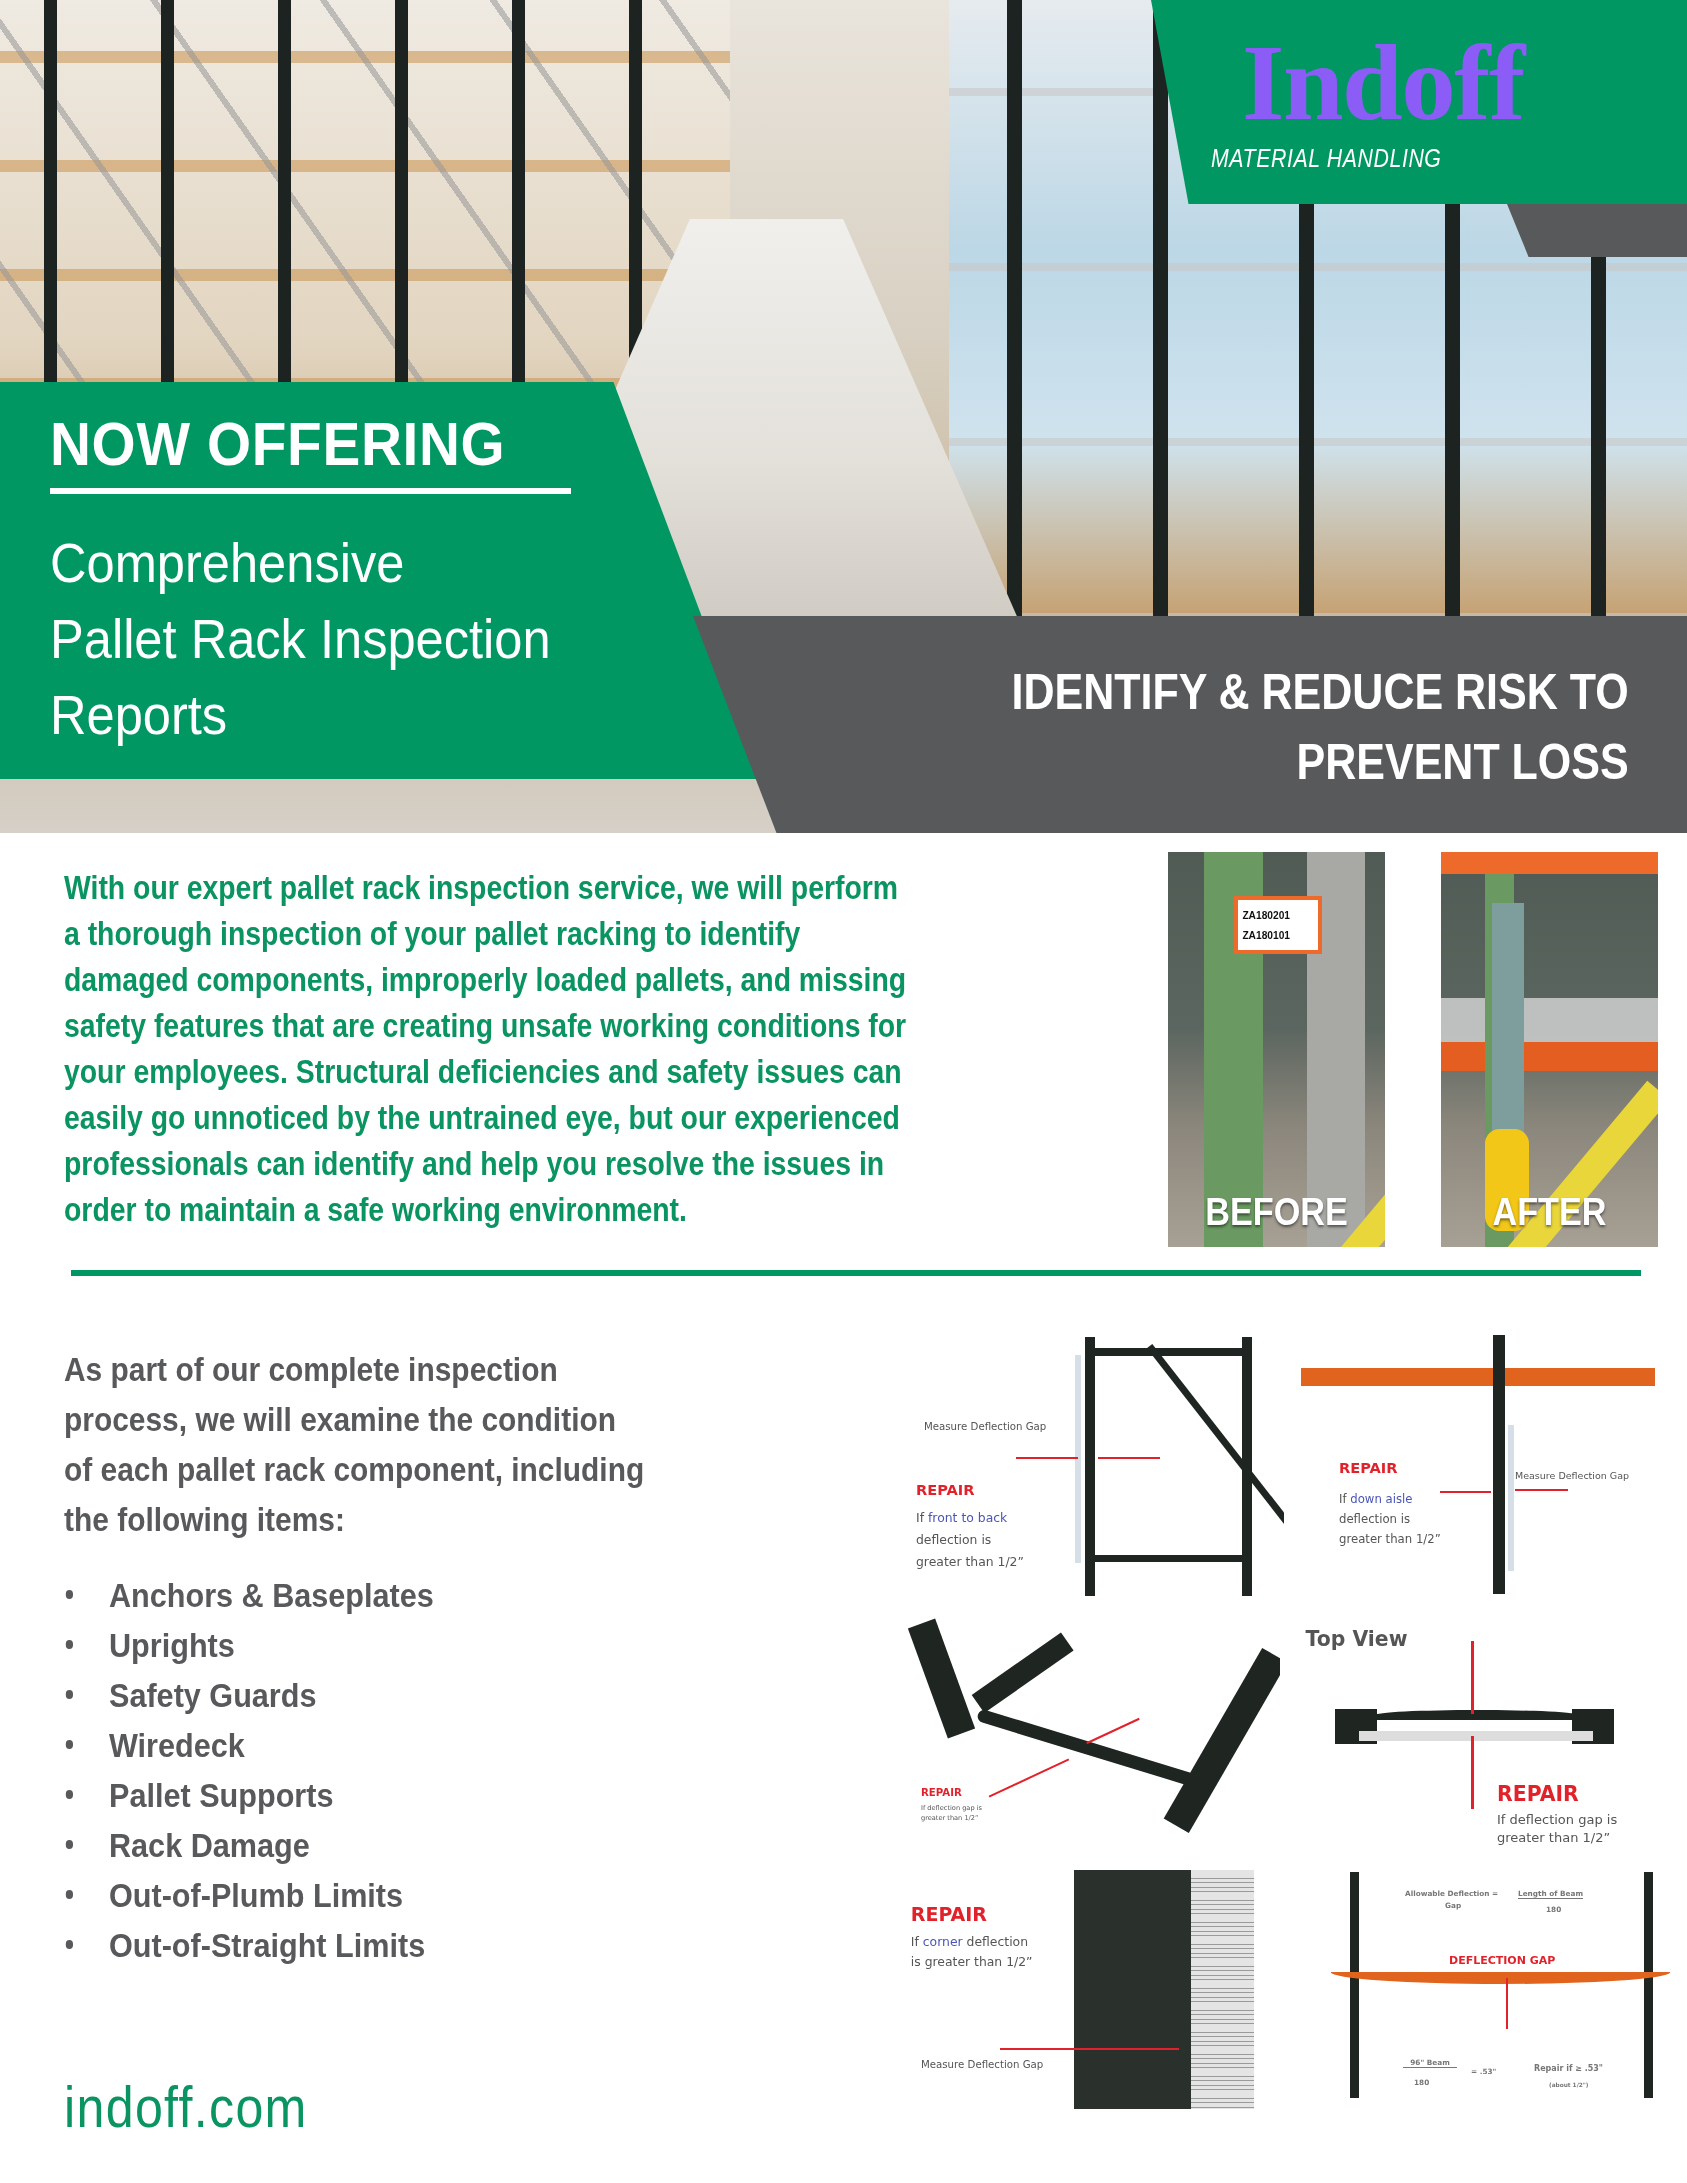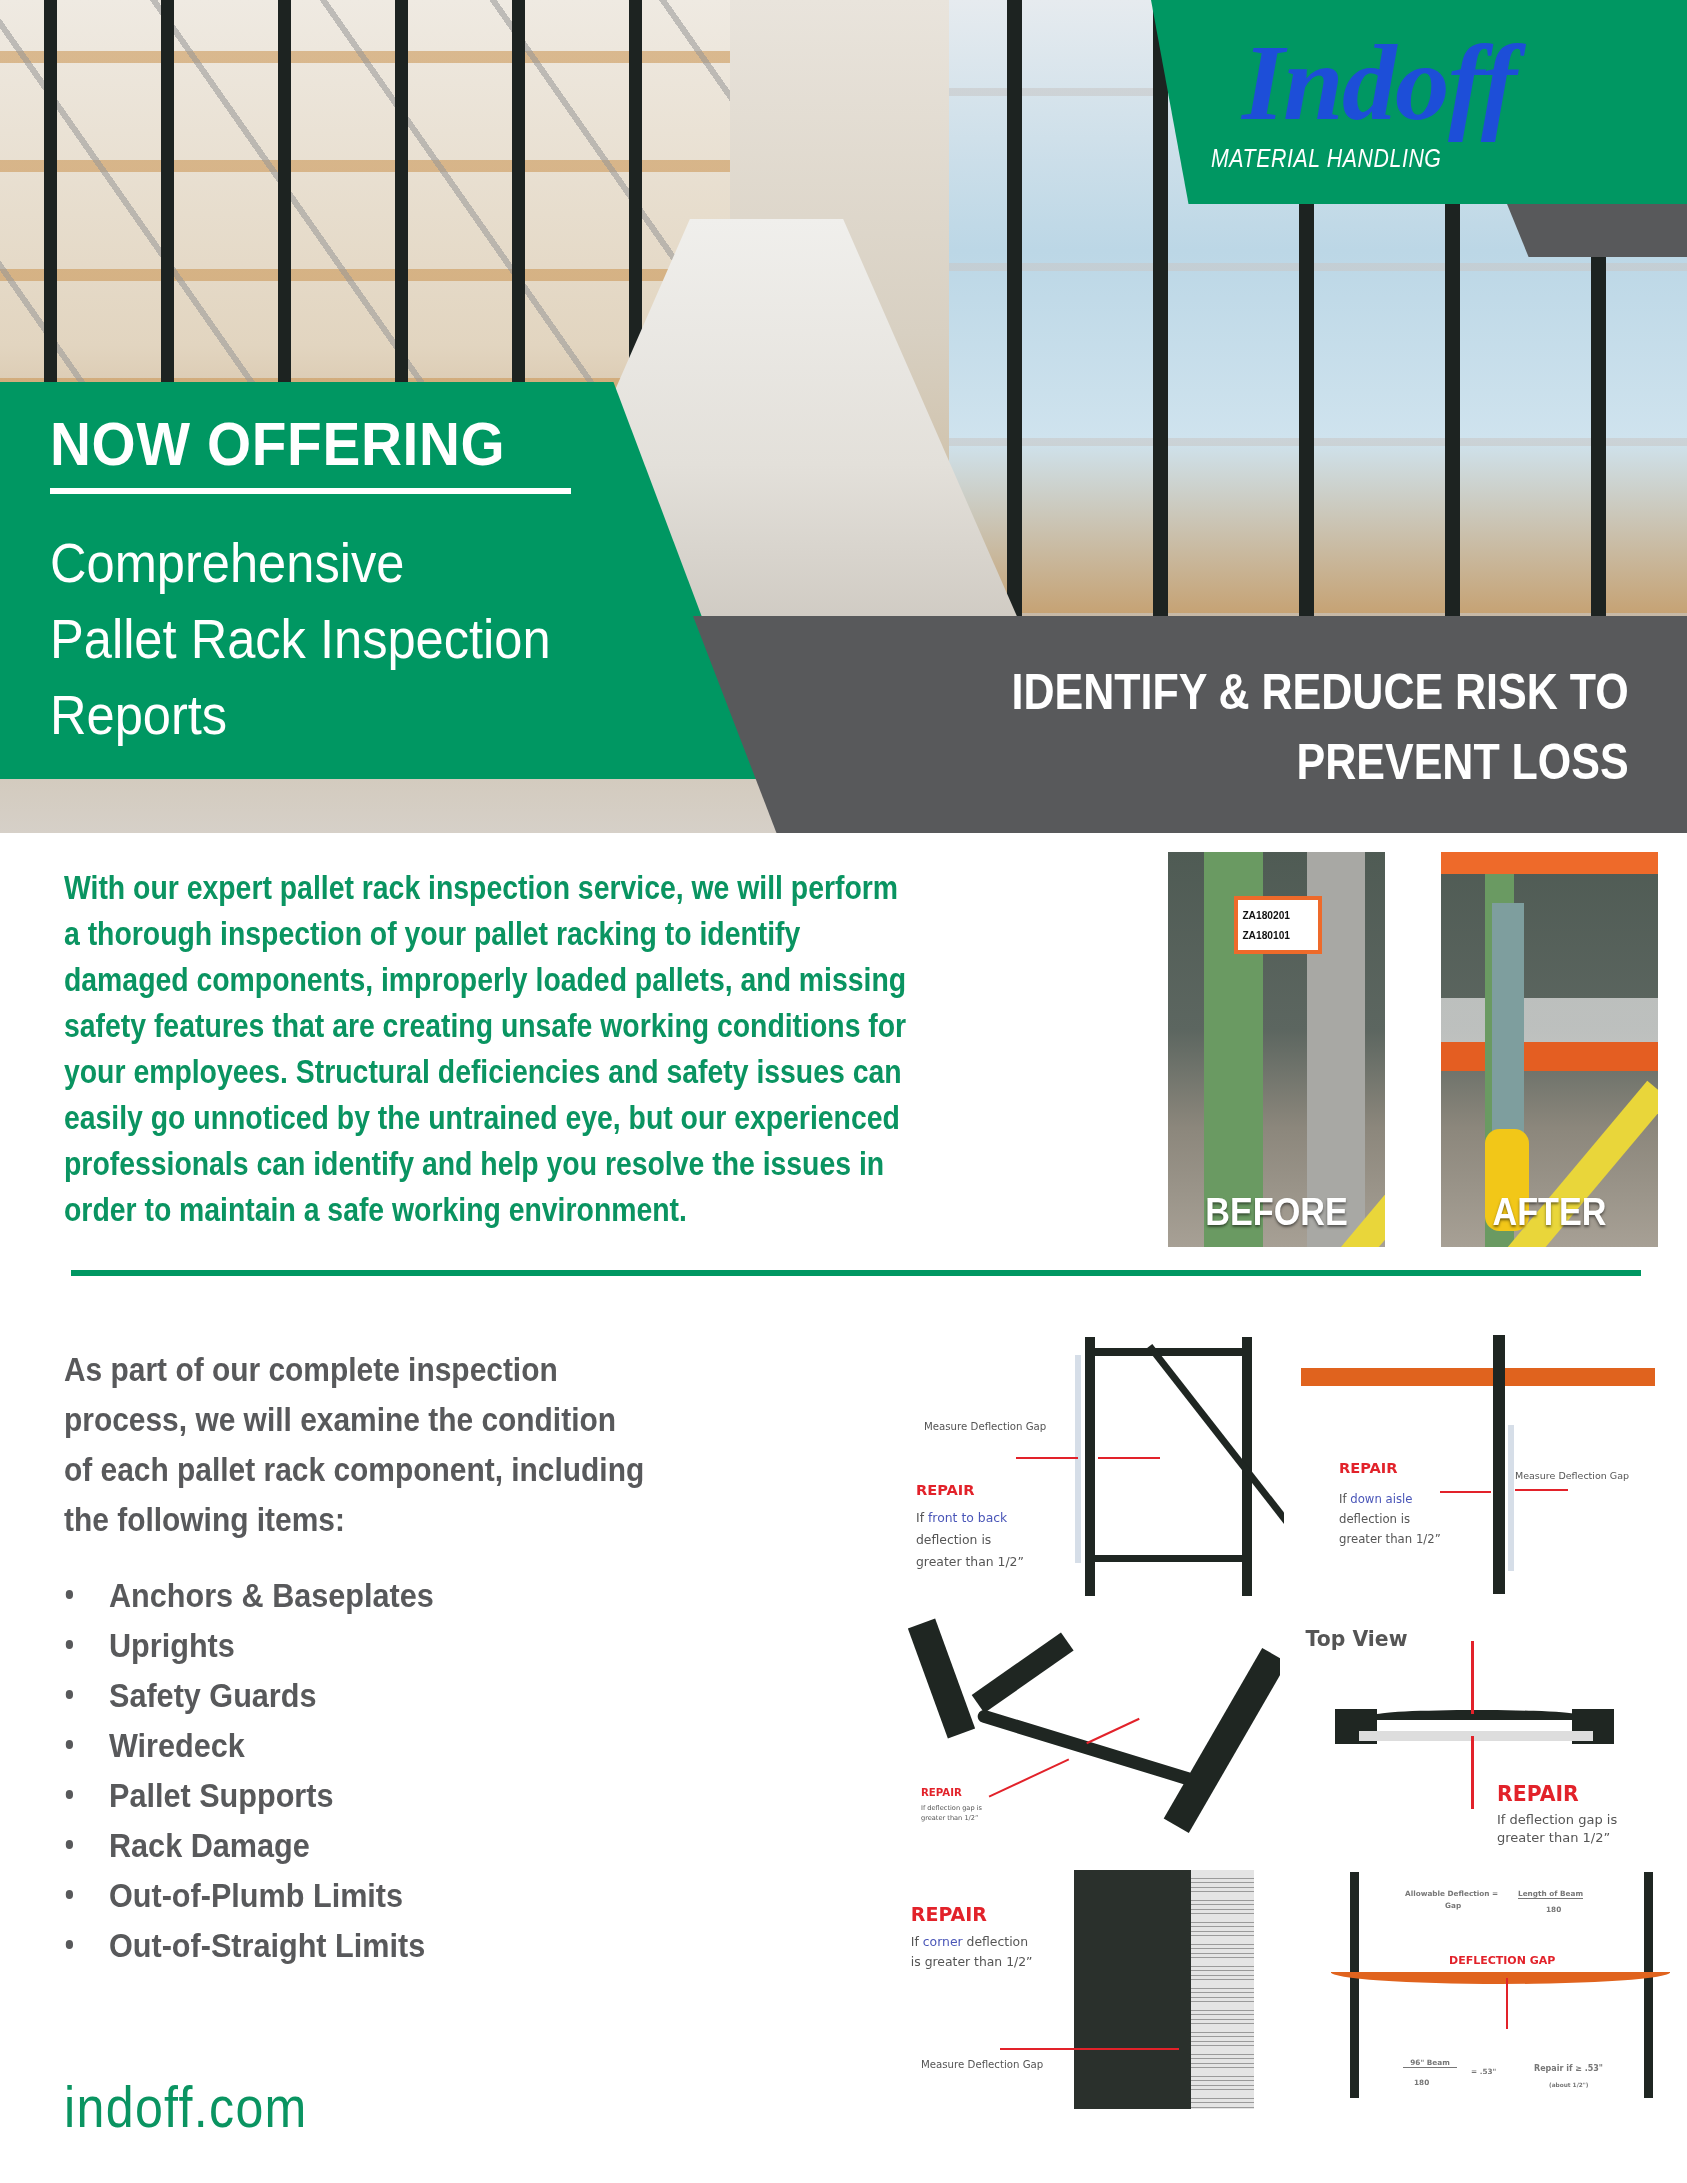--- a/index.html
+++ b/index.html
@@ -48,22 +48,22 @@
   .logo-box {
     position: absolute; left: 1151px; top: 0; width: 536px; height: 204px; background: #009762;
     clip-path: polygon(0 0, 100% 0, 100% 100%, 7% 100%);
   }
   .logo-gray {
     position: absolute; left: 1507px; top: 204px; width: 180px; height: 53px; background: #58595b;
     clip-path: polygon(0 0, 100% 0, 100% 100%, 12% 100%);
   }
   .logo-word {
     position: absolute; left: 1242px; top: 28px;
-    font-family: "Liberation Serif", "DejaVu Serif", serif; font-style: italic; font-weight: bold;
-    font-size: 109px; line-height: 1; color: #1d4ed8; letter-spacing: -1.5px;
+    font-family: "Liberation Serif", "DejaVu Serif", serif; font-weight: bold;
+    font-size: 109px; line-height: 1; color: #8b5cf6; letter-spacing: -1.5px;
   }
   .logo-sub {
     position: absolute; left: 1211px; top: 143px;
     font-family: "Liberation Sans", sans-serif; font-style: italic;
     font-size: 26px; color: #ffffff; letter-spacing: 0.7px; transform: scaleX(0.82); transform-origin: left;
   }
 
   
   .green-block {
     position: absolute; left: 0; top: 382px; width: 763px; height: 397px; background: #009762;

